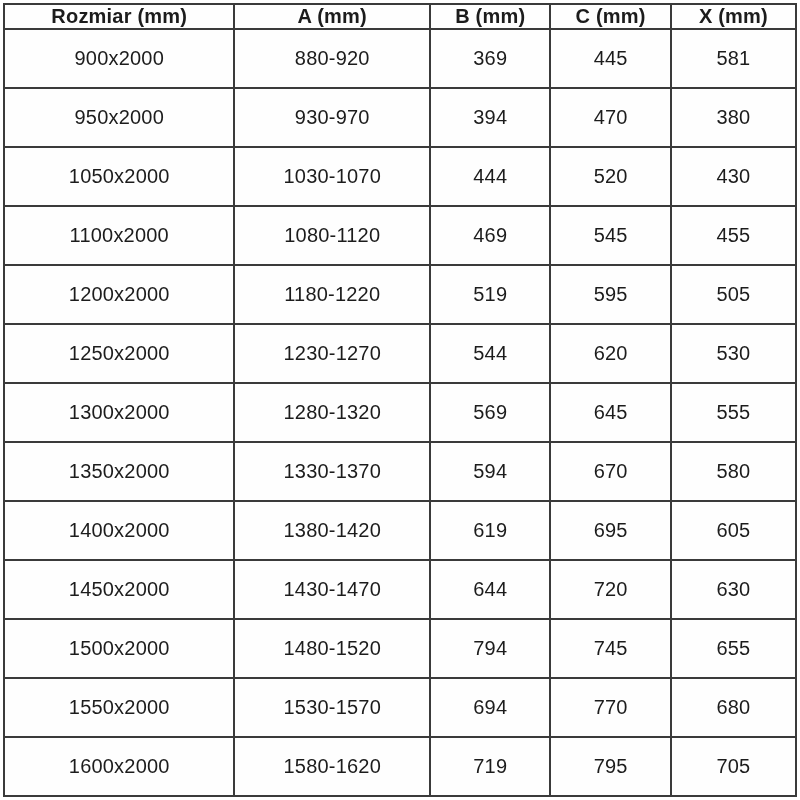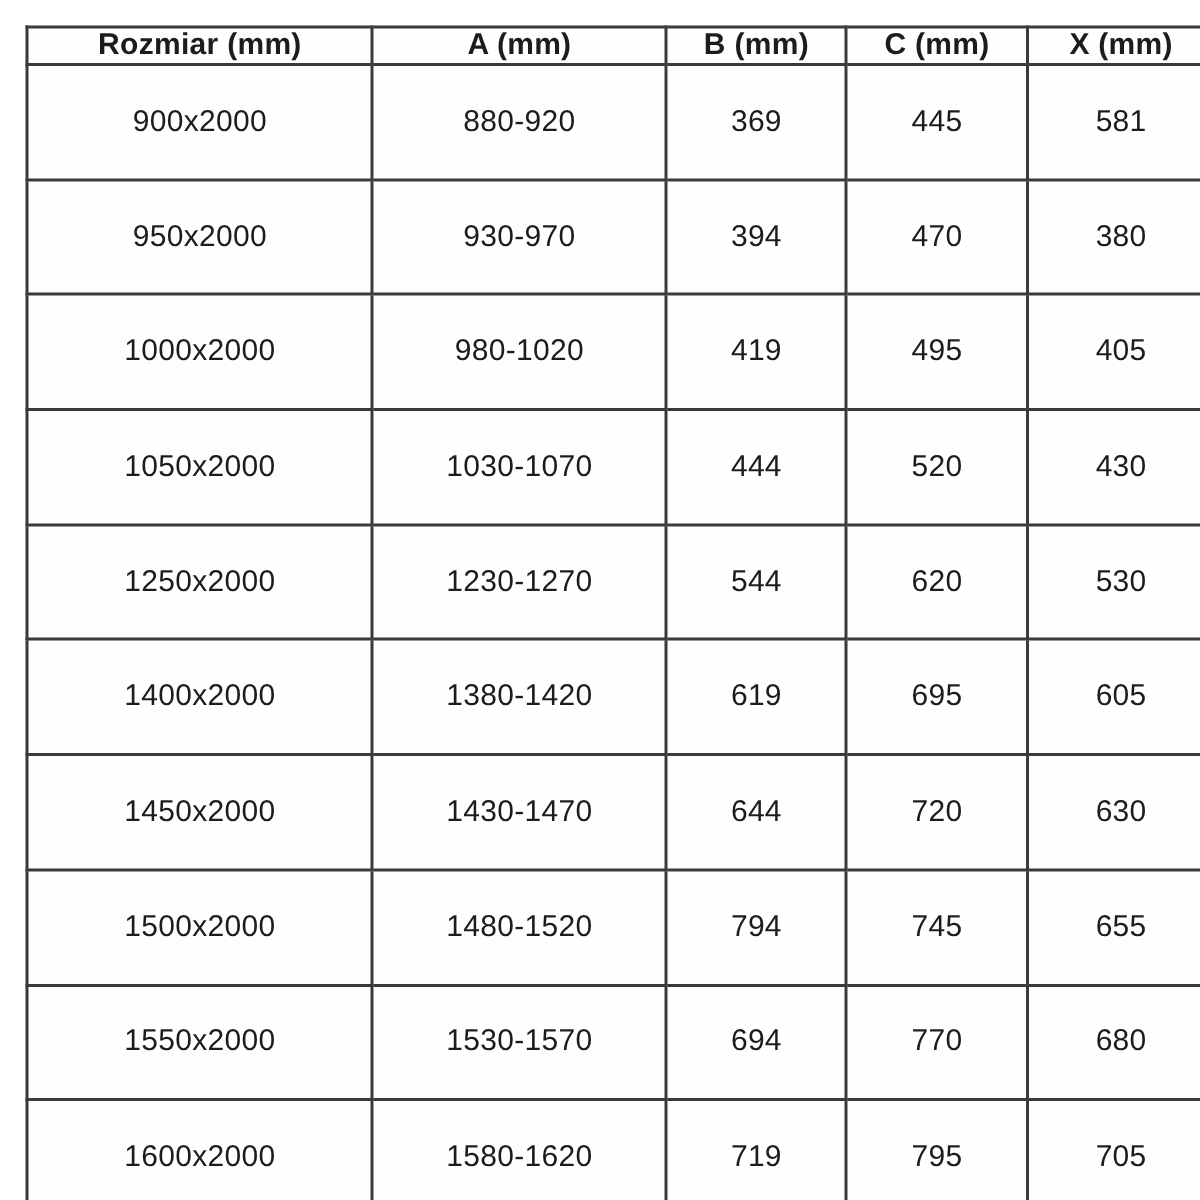--- a/index.html
+++ b/index.html
@@ -7,21 +7,21 @@
     padding: 0;
     background: #ffffff;
   }
   body {
     width: 800px;
     height: 800px;
     font-family: "Liberation Sans", sans-serif;
     box-sizing: border-box;
   }
   .table-wrap {
-    padding: 17px;
+    padding: 3px;
     box-sizing: border-box;
     width: 800px;
     height: 800px;
   }
   table.size-table {
     width: 794px;
     height: 794px;
     border-collapse: collapse;
     table-layout: fixed;
     background: #fefefe;
@@ -85,39 +85,60 @@
           <td>581</td>
         </tr>
         <tr>
           <td>950x2000</td>
           <td>930-970</td>
           <td>394</td>
           <td>470</td>
           <td>380</td>
         </tr>
         <tr>
-          <td>1000x2000</td>
-          <td>980-1020</td>
-          <td>419</td>
-          <td>495</td>
-          <td>405</td>
-        </tr>
-        <tr>
           <td>1050x2000</td>
           <td>1030-1070</td>
           <td>444</td>
           <td>520</td>
           <td>430</td>
         </tr>
         <tr>
+          <td>1100x2000</td>
+          <td>1080-1120</td>
+          <td>469</td>
+          <td>545</td>
+          <td>455</td>
+        </tr>
+        <tr>
+          <td>1200x2000</td>
+          <td>1180-1220</td>
+          <td>519</td>
+          <td>595</td>
+          <td>505</td>
+        </tr>
+        <tr>
           <td>1250x2000</td>
           <td>1230-1270</td>
           <td>544</td>
           <td>620</td>
           <td>530</td>
+        </tr>
+        <tr>
+          <td>1300x2000</td>
+          <td>1280-1320</td>
+          <td>569</td>
+          <td>645</td>
+          <td>555</td>
+        </tr>
+        <tr>
+          <td>1350x2000</td>
+          <td>1330-1370</td>
+          <td>594</td>
+          <td>670</td>
+          <td>580</td>
         </tr>
         <tr>
           <td>1400x2000</td>
           <td>1380-1420</td>
           <td>619</td>
           <td>695</td>
           <td>605</td>
         </tr>
         <tr>
           <td>1450x2000</td>

